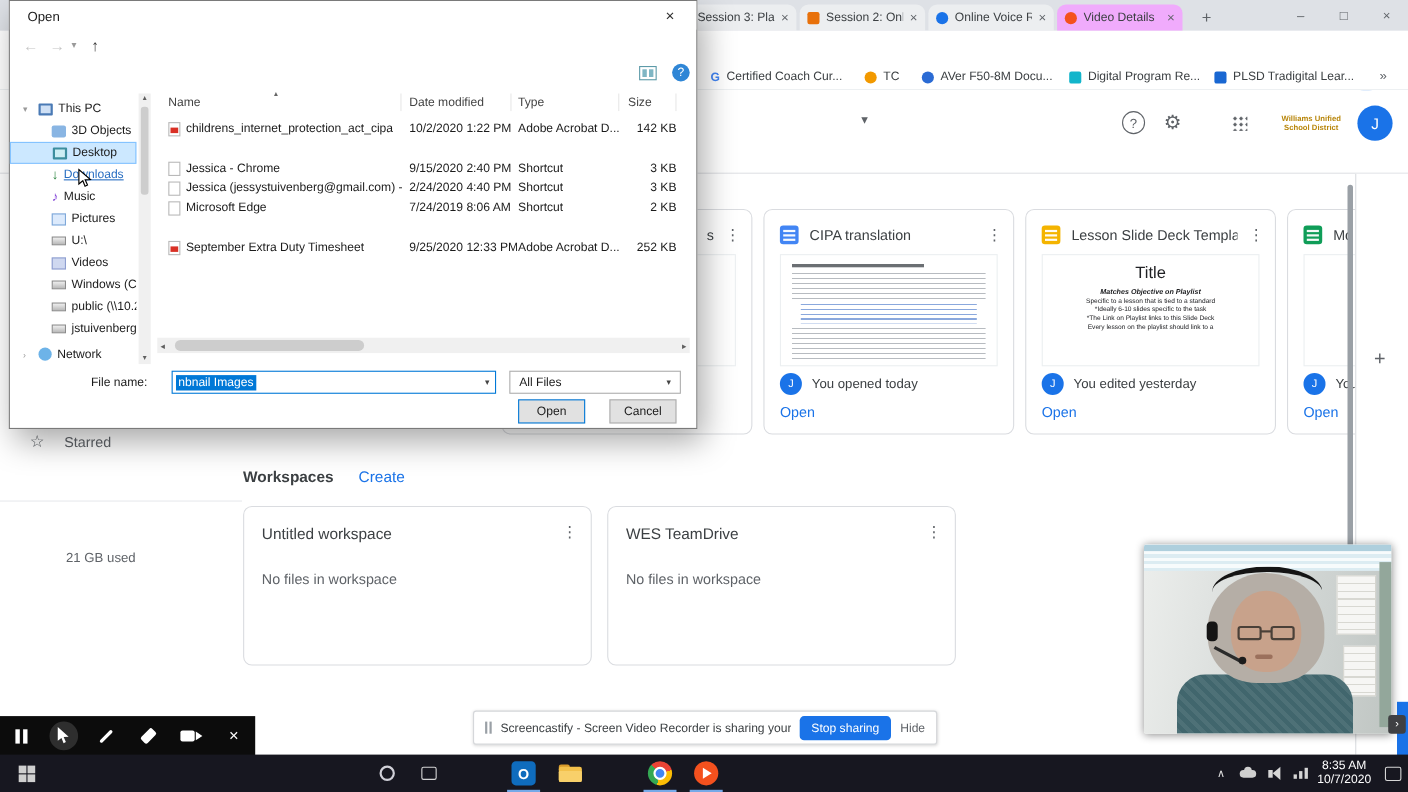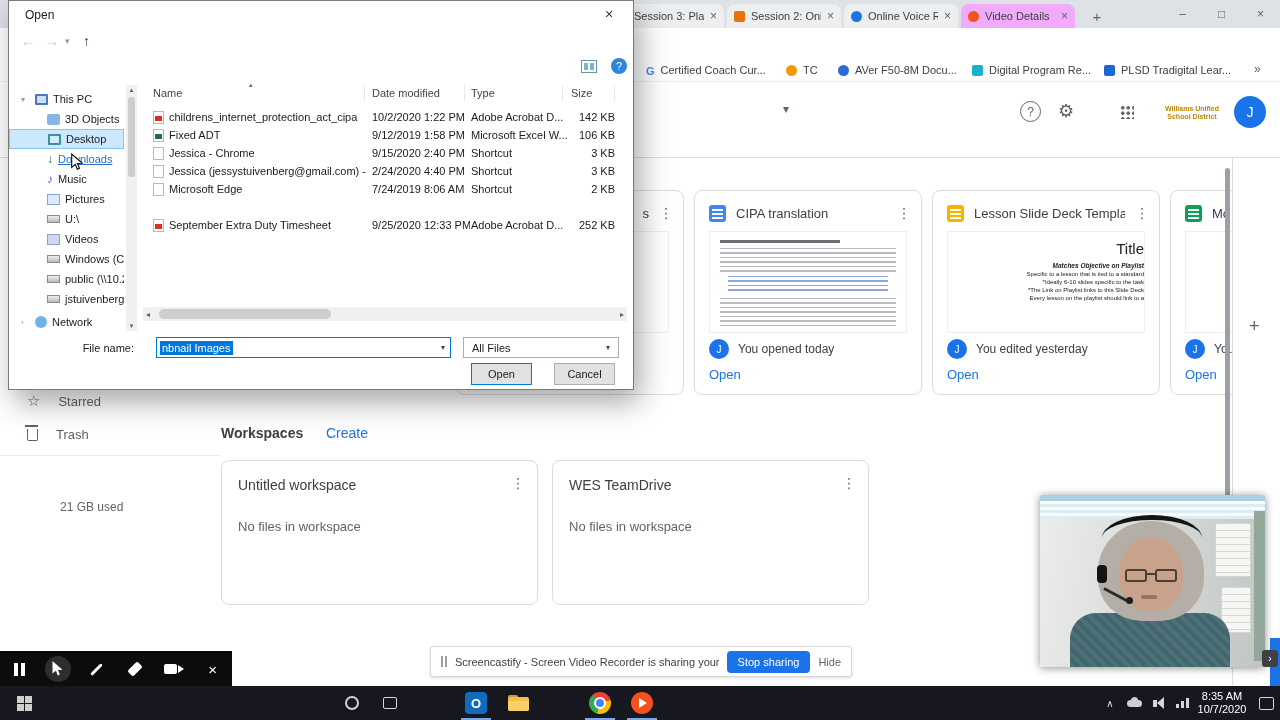--- a/index.html
+++ b/index.html
@@ -157,24 +157,20 @@
   <div class="abs" style="left:1158px;top:13px;width:68px;height:36px;display:flex;align-items:center;justify-content:center;text-align:center;font-size:7px;font-weight:bold;color:#b8860b;line-height:1.15">Williams Unified School District</div>
   <div class="abs" style="left:1234px;top:14px;width:32px;height:32px;border-radius:50%;background:#1a73e8;color:#fff;font-size:14px;display:flex;align-items:center;justify-content:center">J</div>
 </div>
 
 <div class="abs" style="left:0;top:158px;width:1280px;height:528px;background:#fff">
 
   <div class="srow" style="top:231px">
     <span style="font-size:15px">☆</span>
     <span>Starred</span>
   </div>
-  <div class="srow" style="top:264px">
-    <span class="trash-ic"></span>
-    <span>Trash</span>
-  </div>
   <div class="abs" style="left:0;top:297px;width:220px;height:1px;background:#e8eaed"></div>
   <div class="abs" style="left:60px;top:342px;font-size:12px;color:#5f6368">21 GB used</div>
 
   <div class="card" style="left:456px;top:32px">
     <div class="card-head">
       <span class="card-icon" style="background:#9aa0a6"></span>
       <span class="card-title" style="text-align:right">s</span>
       <span class="kebab">⋮</span>
     </div>
     <div class="card-preview"></div>
@@ -198,21 +194,21 @@
     </div>
     <span class="open-link">Open</span>
   </div>
 
   <div class="card" style="left:932px;top:32px">
     <div class="card-head">
       <span class="card-icon" style="background:#f4b400"></span>
       <span class="card-title">Lesson Slide Deck Template</span>
       <span class="kebab">⋮</span>
     </div>
-    <div class="card-preview" style="text-align:right">
+    <div class="card-preview" style="text-align:center">
       <div style="font-size:15px;color:#202124;margin-top:8px">Title</div>
       <div style="font-size:6.5px;font-weight:bold;font-style:italic;color:#202124;margin-top:5px">Matches Objective on Playlist</div>
       <div style="font-size:6px;color:#202124;margin-top:2px">Specific to a lesson that is tied to a standard</div>
       <div style="font-size:6px;color:#202124;margin-top:2px">*Ideally 6-10 slides specific to the task</div>
       <div style="font-size:6px;color:#202124;margin-top:2px">*The Link on Playlist links to this Slide Deck</div>
       <div style="font-size:6px;color:#202124;margin-top:2px">Every lesson on the playlist should link to a</div>
     </div>
     <div class="card-foot">
       <span class="avatar20">J</span>
       <span>You edited yesterday</span>
@@ -338,27 +334,20 @@
     <div class="vline" style="left:455px"></div>
     <div class="vline" style="left:553px"></div>
     <div class="vline" style="left:605px"></div>
 
   <div class="drow" style="top:108px">
     <i class="f pdf"></i>
     <span class="c-name">childrens_internet_protection_act_cipa</span>
     <span class="c-date">10/2/2020 1:22 PM</span>
     <span class="c-type">Adobe Acrobat D...</span>
     <span class="c-size">142 KB</span>
-  </div>
-  <div class="drow" style="top:126px">
-    <i class="f excel"></i>
-    <span class="c-name">Fixed ADT</span>
-    <span class="c-date">9/12/2019 1:58 PM</span>
-    <span class="c-type">Microsoft Excel W...</span>
-    <span class="c-size">106 KB</span>
   </div>
   <div class="drow" style="top:144px">
     <i class="f file"></i>
     <span class="c-name">Jessica - Chrome</span>
     <span class="c-date">9/15/2020 2:40 PM</span>
     <span class="c-type">Shortcut</span>
     <span class="c-size">3 KB</span>
   </div>
   <div class="drow" style="top:162px">
     <i class="f file"></i>

